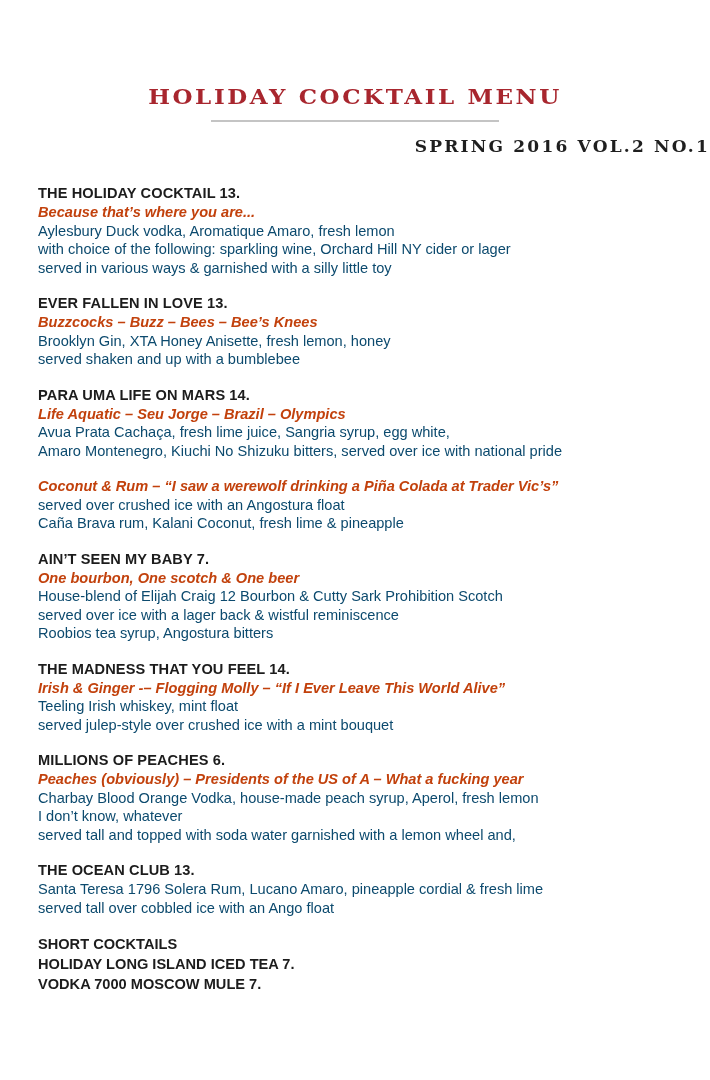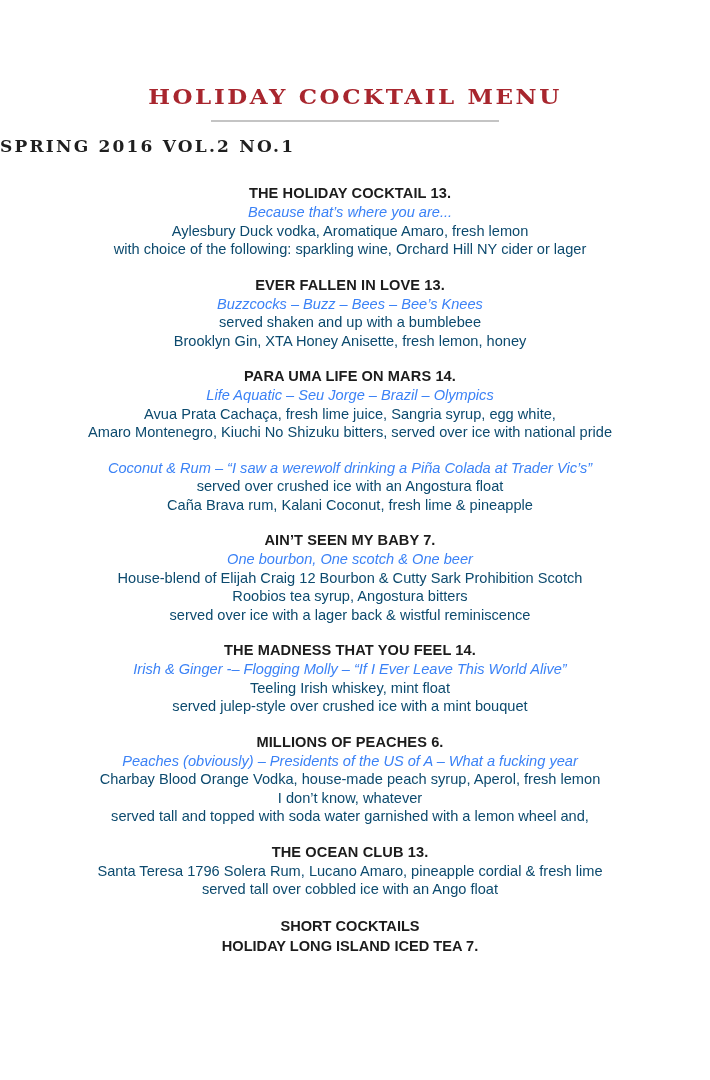--- a/index.html
+++ b/index.html
@@ -33,49 +33,51 @@
     left: 211px;
     width: 288px;
     top: 120px;
     height: 0;
     border-top: 2px solid #c4c4c4;
   }
   .subtitle {
     position: absolute;
     left: 0; right: 0;
     top: 134px;
-    text-align: left;
+    text-align: right;
     font-family: "DejaVu Serif", "Liberation Serif", serif;
     font-weight: bold;
     font-size: 17px;
     letter-spacing: 2.2px;
     color: #1f1f1f;
     line-height: 24px;
   }
   .menu {
     position: absolute;
     left: 0; right: 10px;
     top: 184px;
-    text-align: center;
+    text-align: left;
+    padding-left: 38px;
   }
   .item {
     margin: 0 0 17px 0;
   }
   .item-name {
     font-weight: bold;
     font-size: 14.6px;
     line-height: 19px;
     color: #1c1c1c;
     letter-spacing: 0.1px;
   }
   .item-tagline {
     font-style: italic;
     font-size: 14.6px;
     line-height: 18.5px;
-    color: #3b82f6;
+    color: #c2410c;
+    font-weight: bold;
   }
   .item-line {
     font-size: 14.6px;
     line-height: 18.5px;
     color: #0c4a6e;
   }
   .short {
     margin-top: 14px;
   }
   .short-heading, .short-item {
@@ -93,48 +95,49 @@
   <div class="divider"></div>
   <div class="subtitle">SPRING 2016 VOL.2 NO.1</div>
 
   <div class="menu">
 
     <div class="item">
       <div class="item-name">THE HOLIDAY COCKTAIL 13.</div>
       <div class="item-tagline">Because that’s where you are...</div>
       <div class="item-line">Aylesbury Duck vodka, Aromatique Amaro, fresh lemon</div>
       <div class="item-line">with choice of the following: sparkling wine, Orchard Hill NY cider or lager</div>
+      <div class="item-line">served in various ways &amp; garnished with a silly little toy</div>
     </div>
 
     <div class="item">
       <div class="item-name">EVER FALLEN IN LOVE 13.</div>
       <div class="item-tagline">Buzzcocks – Buzz – Bees – Bee’s Knees</div>
+      <div class="item-line">Brooklyn Gin, XTA Honey Anisette, fresh lemon, honey</div>
       <div class="item-line">served shaken and up with a bumblebee</div>
-      <div class="item-line">Brooklyn Gin, XTA Honey Anisette, fresh lemon, honey</div>
     </div>
 
     <div class="item">
       <div class="item-name">PARA UMA LIFE ON MARS 14.</div>
       <div class="item-tagline">Life Aquatic – Seu Jorge – Brazil – Olympics</div>
       <div class="item-line">Avua Prata Cachaça, fresh lime juice, Sangria syrup, egg white,</div>
       <div class="item-line">Amaro Montenegro, Kiuchi No Shizuku bitters, served over ice with national pride</div>
     </div>
 
     <div class="item">
       <div class="item-tagline">Coconut &amp; Rum – “I saw a werewolf drinking a Piña Colada at Trader Vic’s”</div>
       <div class="item-line">served over crushed ice with an Angostura float</div>
       <div class="item-line">Caña Brava rum, Kalani Coconut, fresh lime &amp; pineapple</div>
     </div>
 
     <div class="item">
       <div class="item-name">AIN’T SEEN MY BABY 7.</div>
       <div class="item-tagline">One bourbon, One scotch &amp; One beer</div>
       <div class="item-line">House-blend of Elijah Craig 12 Bourbon &amp; Cutty Sark Prohibition Scotch</div>
+      <div class="item-line">served over ice with a lager back &amp; wistful reminiscence</div>
       <div class="item-line">Roobios tea syrup, Angostura bitters</div>
-      <div class="item-line">served over ice with a lager back &amp; wistful reminiscence</div>
     </div>
 
     <div class="item">
       <div class="item-name">THE MADNESS THAT YOU FEEL 14.</div>
       <div class="item-tagline">Irish &amp; Ginger -– Flogging Molly – “If I Ever Leave This World Alive”</div>
       <div class="item-line">Teeling Irish whiskey, mint float</div>
       <div class="item-line">served julep-style over crushed ice with a mint bouquet</div>
     </div>
 
     <div class="item">
@@ -147,16 +150,17 @@
 
     <div class="item">
       <div class="item-name">THE OCEAN CLUB 13.</div>
       <div class="item-line">Santa Teresa 1796 Solera Rum, Lucano Amaro, pineapple cordial &amp; fresh lime</div>
       <div class="item-line">served tall over cobbled ice with an Ango float</div>
     </div>
 
     <div class="short">
       <div class="short-heading">SHORT COCKTAILS</div>
       <div class="short-item">HOLIDAY LONG ISLAND ICED TEA 7.</div>
+      <div class="short-item">VODKA 7000 MOSCOW MULE 7.</div>
     </div>
 
   </div>
 </div>
 
 </body></html>

